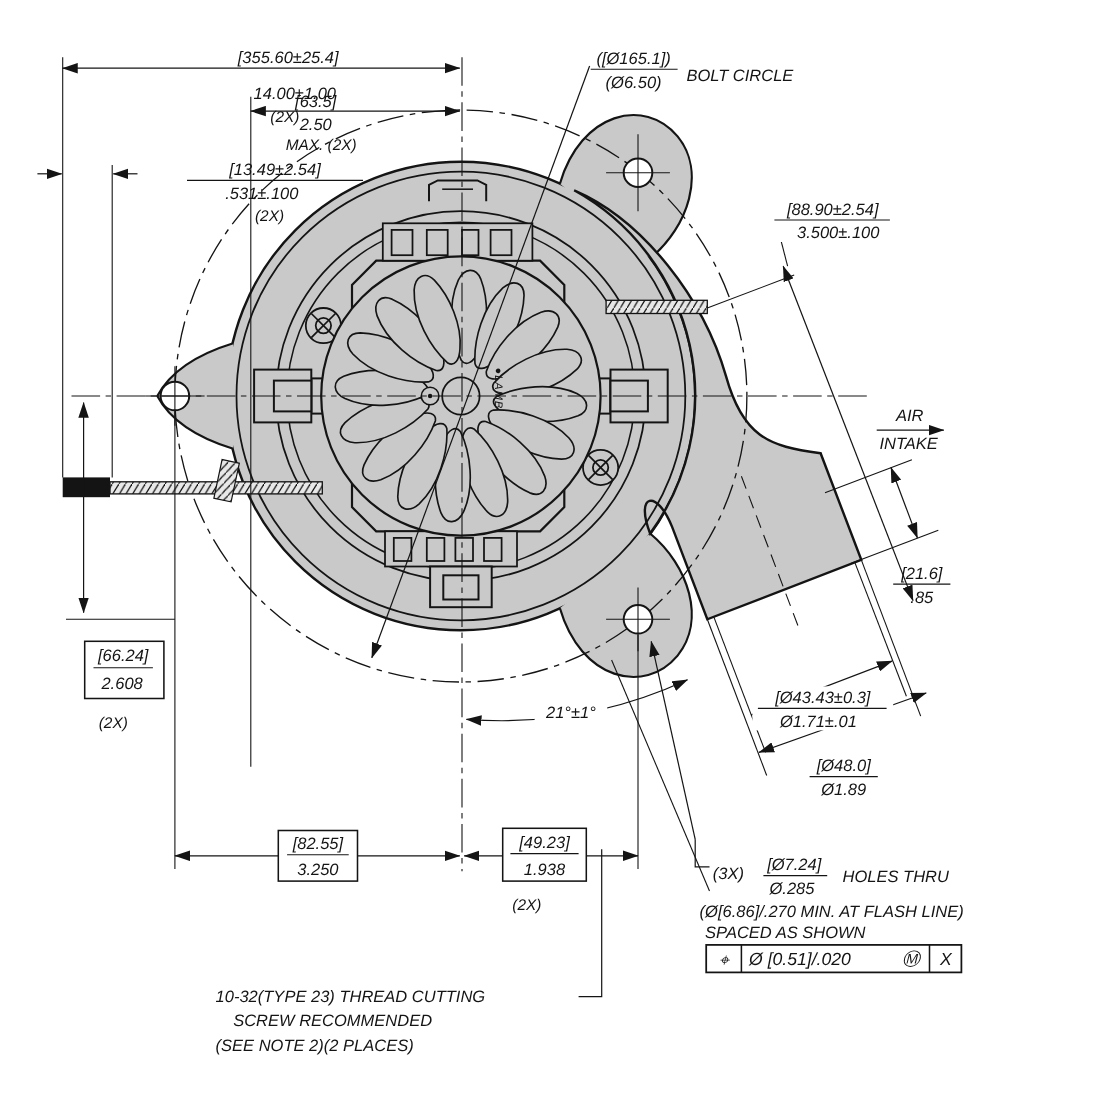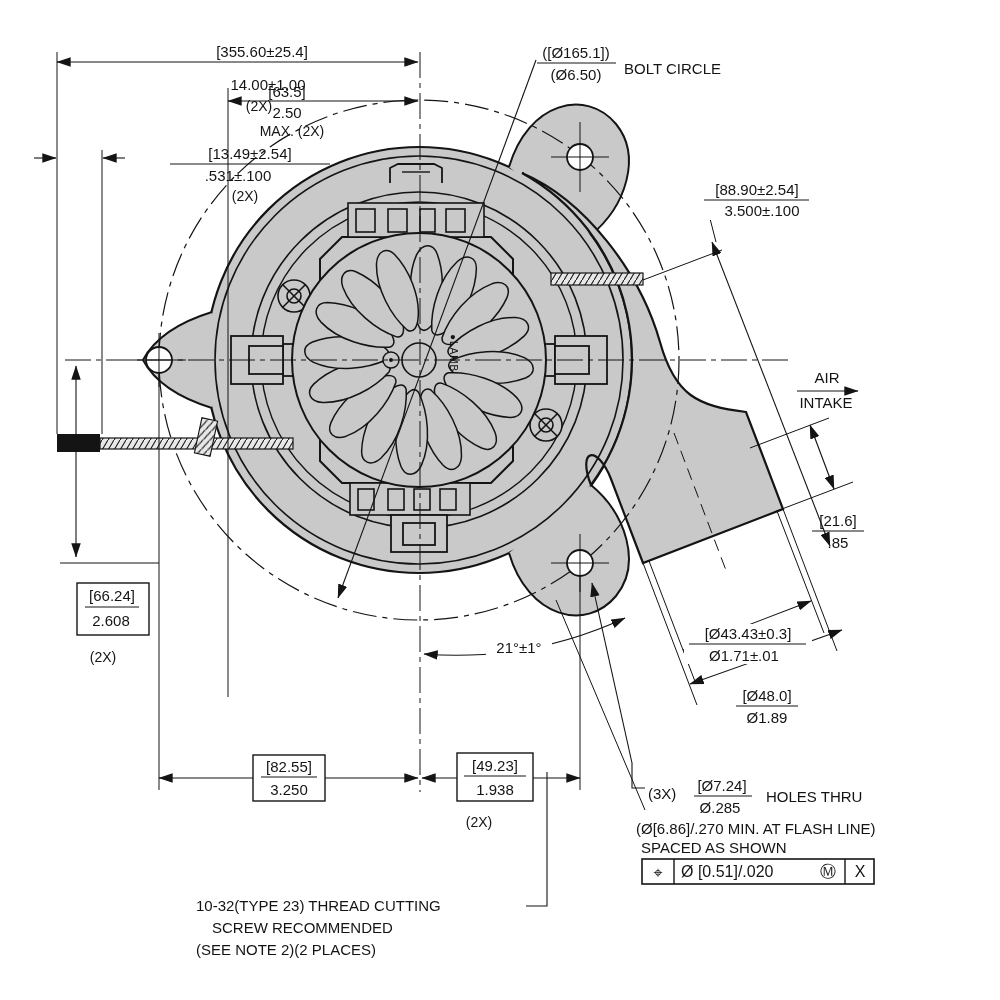--- a/index.html
+++ b/index.html
@@ -1,16 +1,16 @@
 <!DOCTYPE html>
 <html><head>
 <meta charset="utf-8">
 <style>
   html,body{margin:0;padding:0;background:#fff;}
-  .stage{width:1000px;height:1000px;position:relative;background:#fff;overflow:hidden;}
+  .stage{width:1000px;height:1000px;position:relative;background:#fff;overflow:hidden;font-style:italic;}
   svg{display:block;}
   text{font-family:"Liberation Sans","DejaVu Sans",sans-serif;fill:#141414;}
   .dim{font-size:15px;}
   .dim2{font-size:14px;}
   .note{font-size:15px;}
   .fcf{font-size:16px;}
   .brand{font-size:10px;letter-spacing:1px;}
 </style>
 </head>
 <body>

